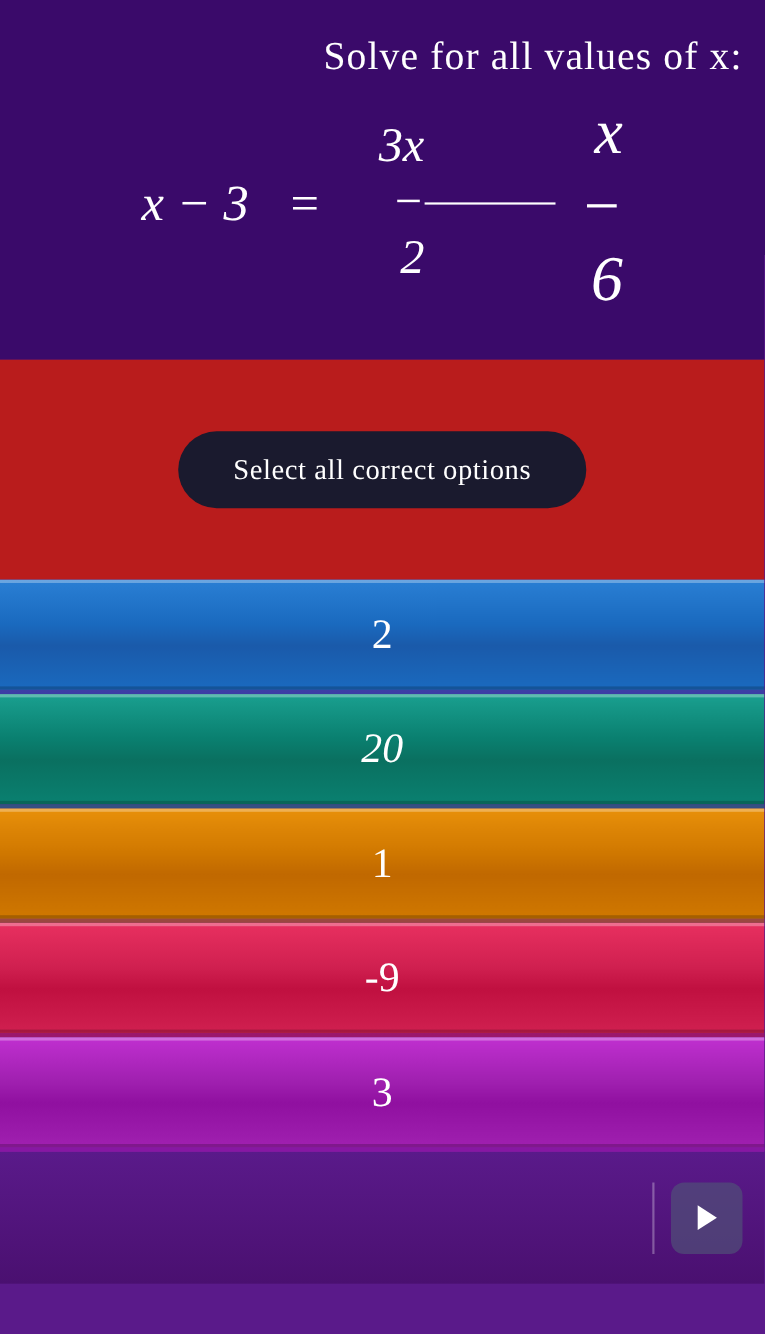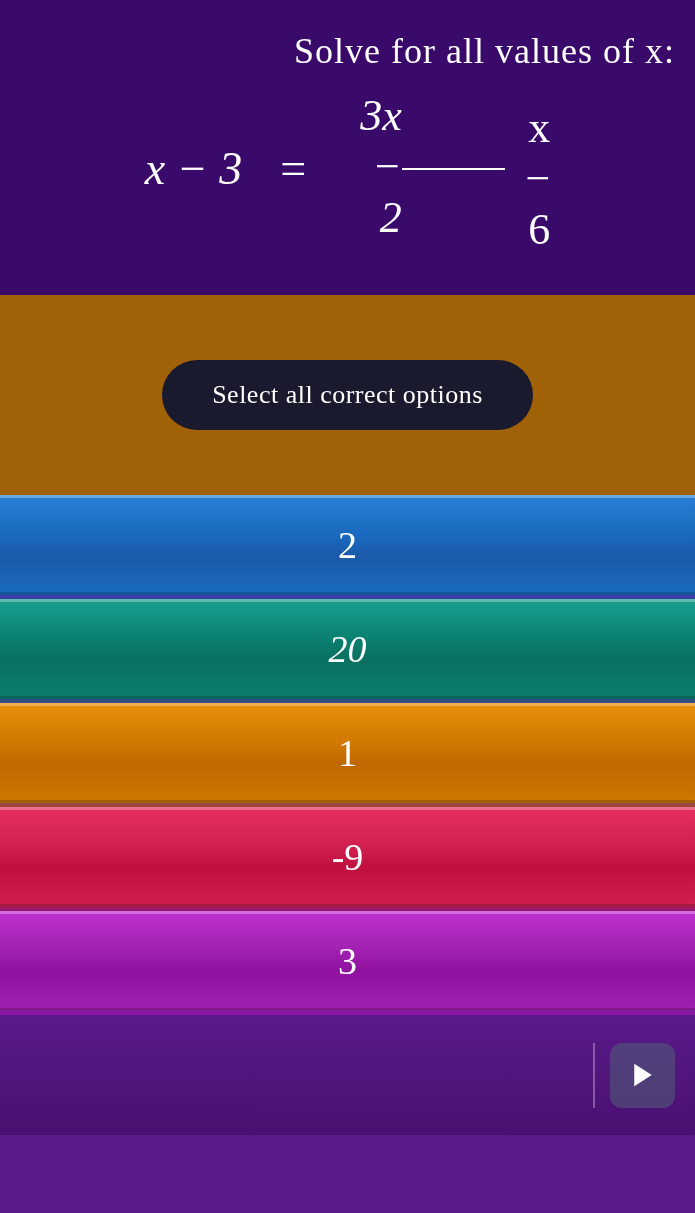--- a/index.html
+++ b/index.html
@@ -63,27 +63,27 @@
     }
 
     .fraction-line {
       width: 100%;
       height: 2px;
       background: white;
       margin: 2px 0;
     }
 
     .denominator {
-      font-size: 44px;
+      font-size: 58px;
+      font-style: italic;
       padding-top: 4px;
-      margin-top: 16px;
     }
 
     .middle-section {
-      background: #a16207;
+      background: #b91c1c;
       width: 100%;
       height: 200px;
       display: flex;
       align-items: center;
       justify-content: center;
       position: relative;
     }
 
     .select-all-btn {
       background: #1a1a2e;

